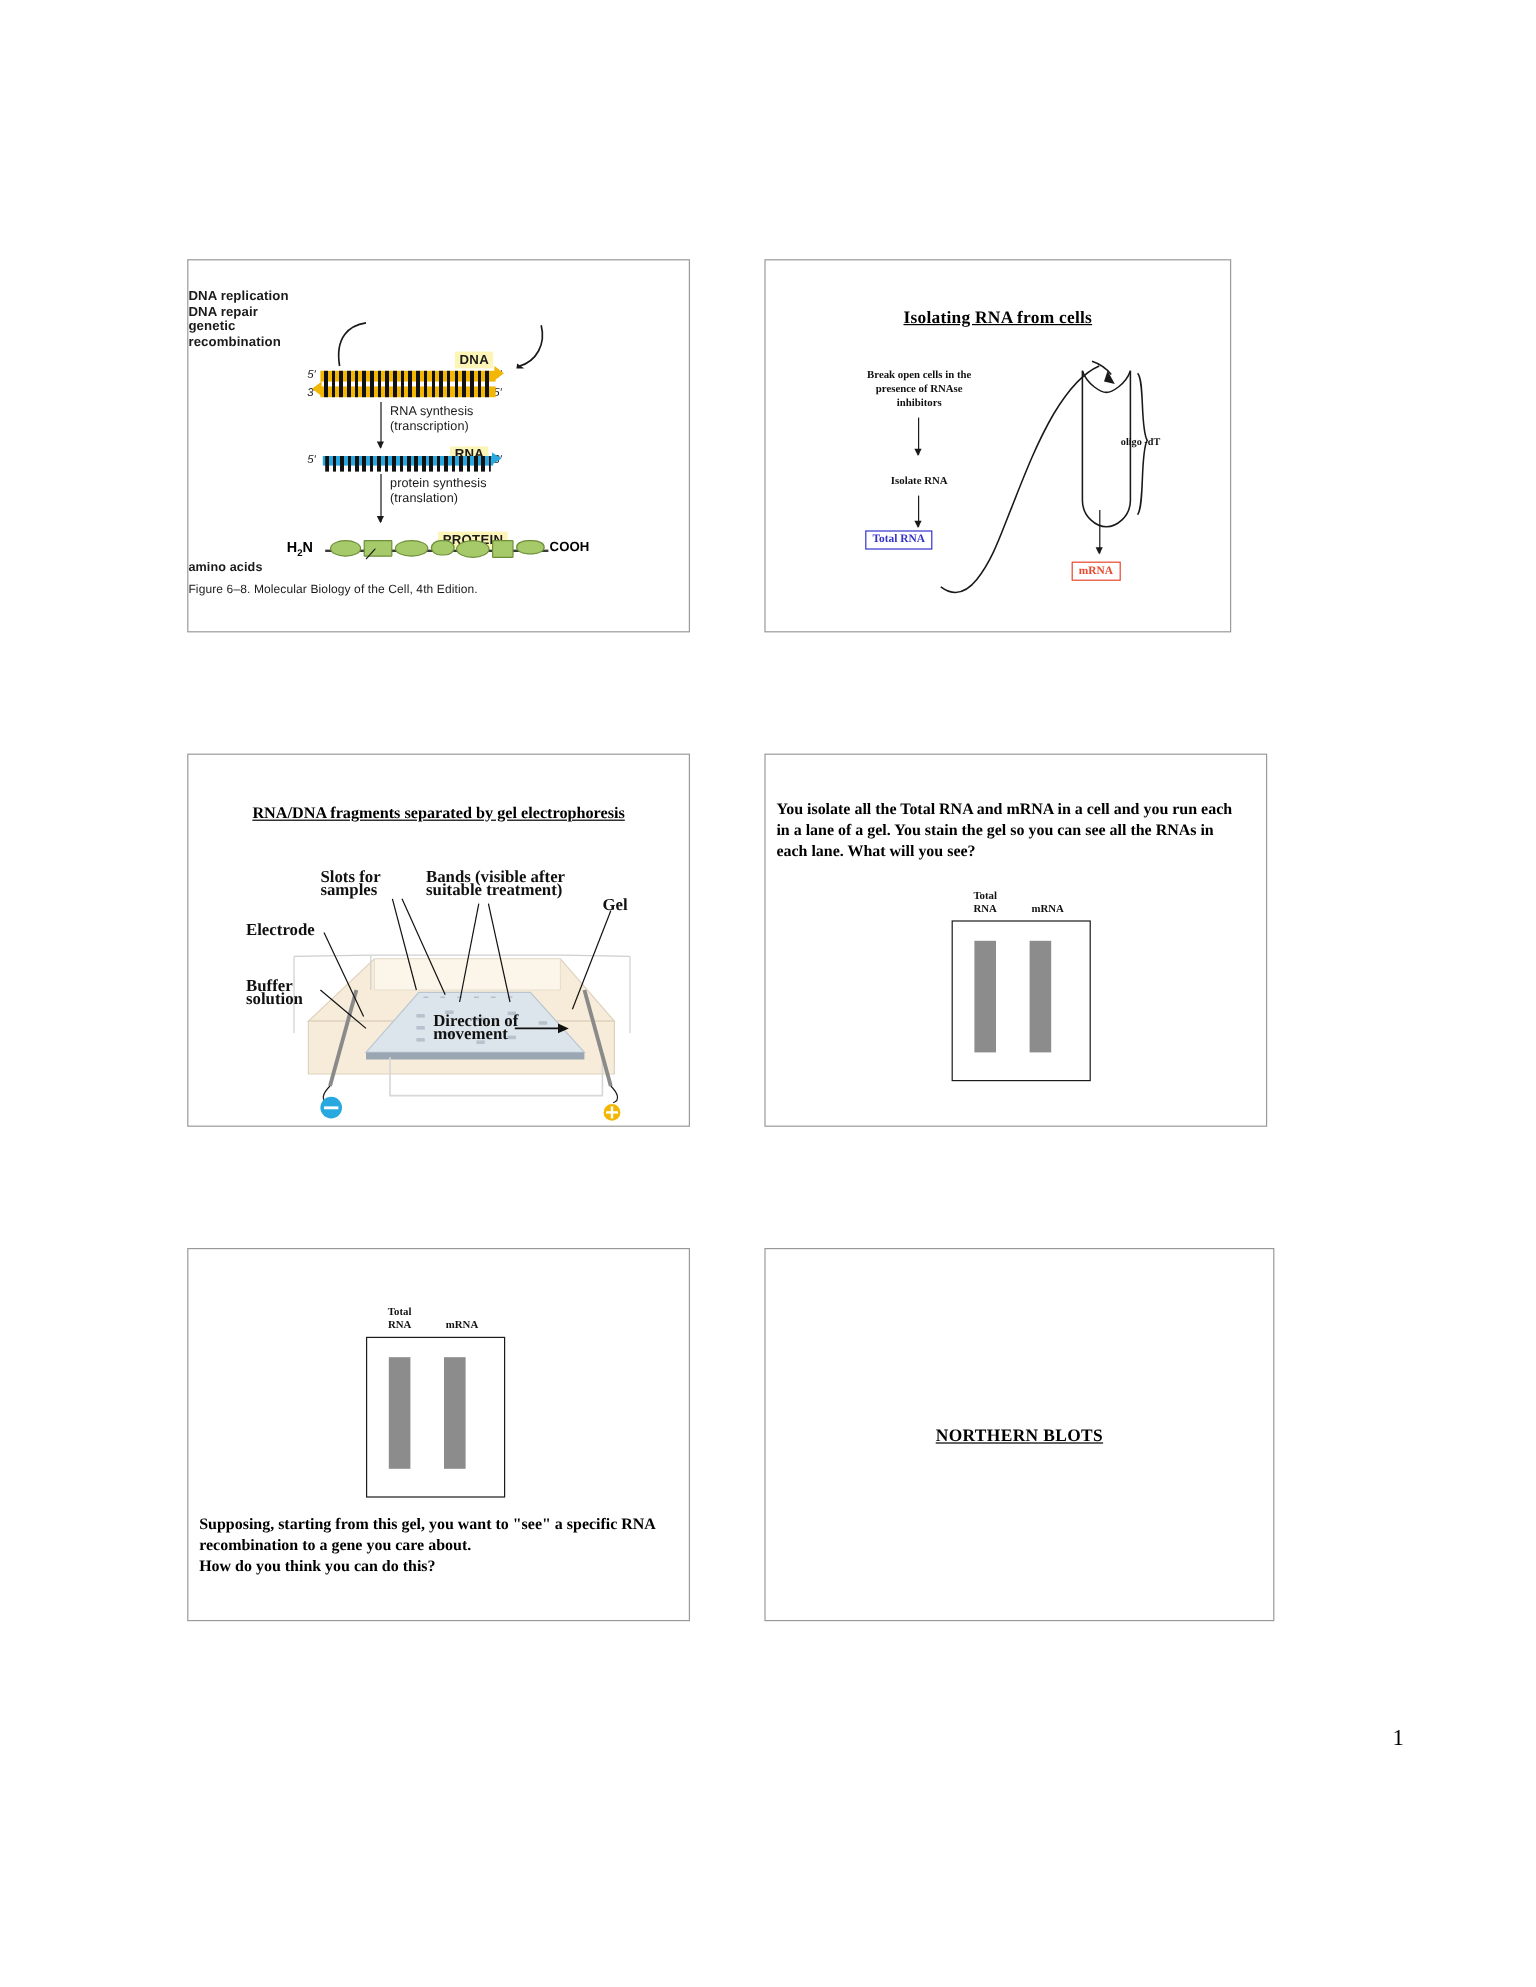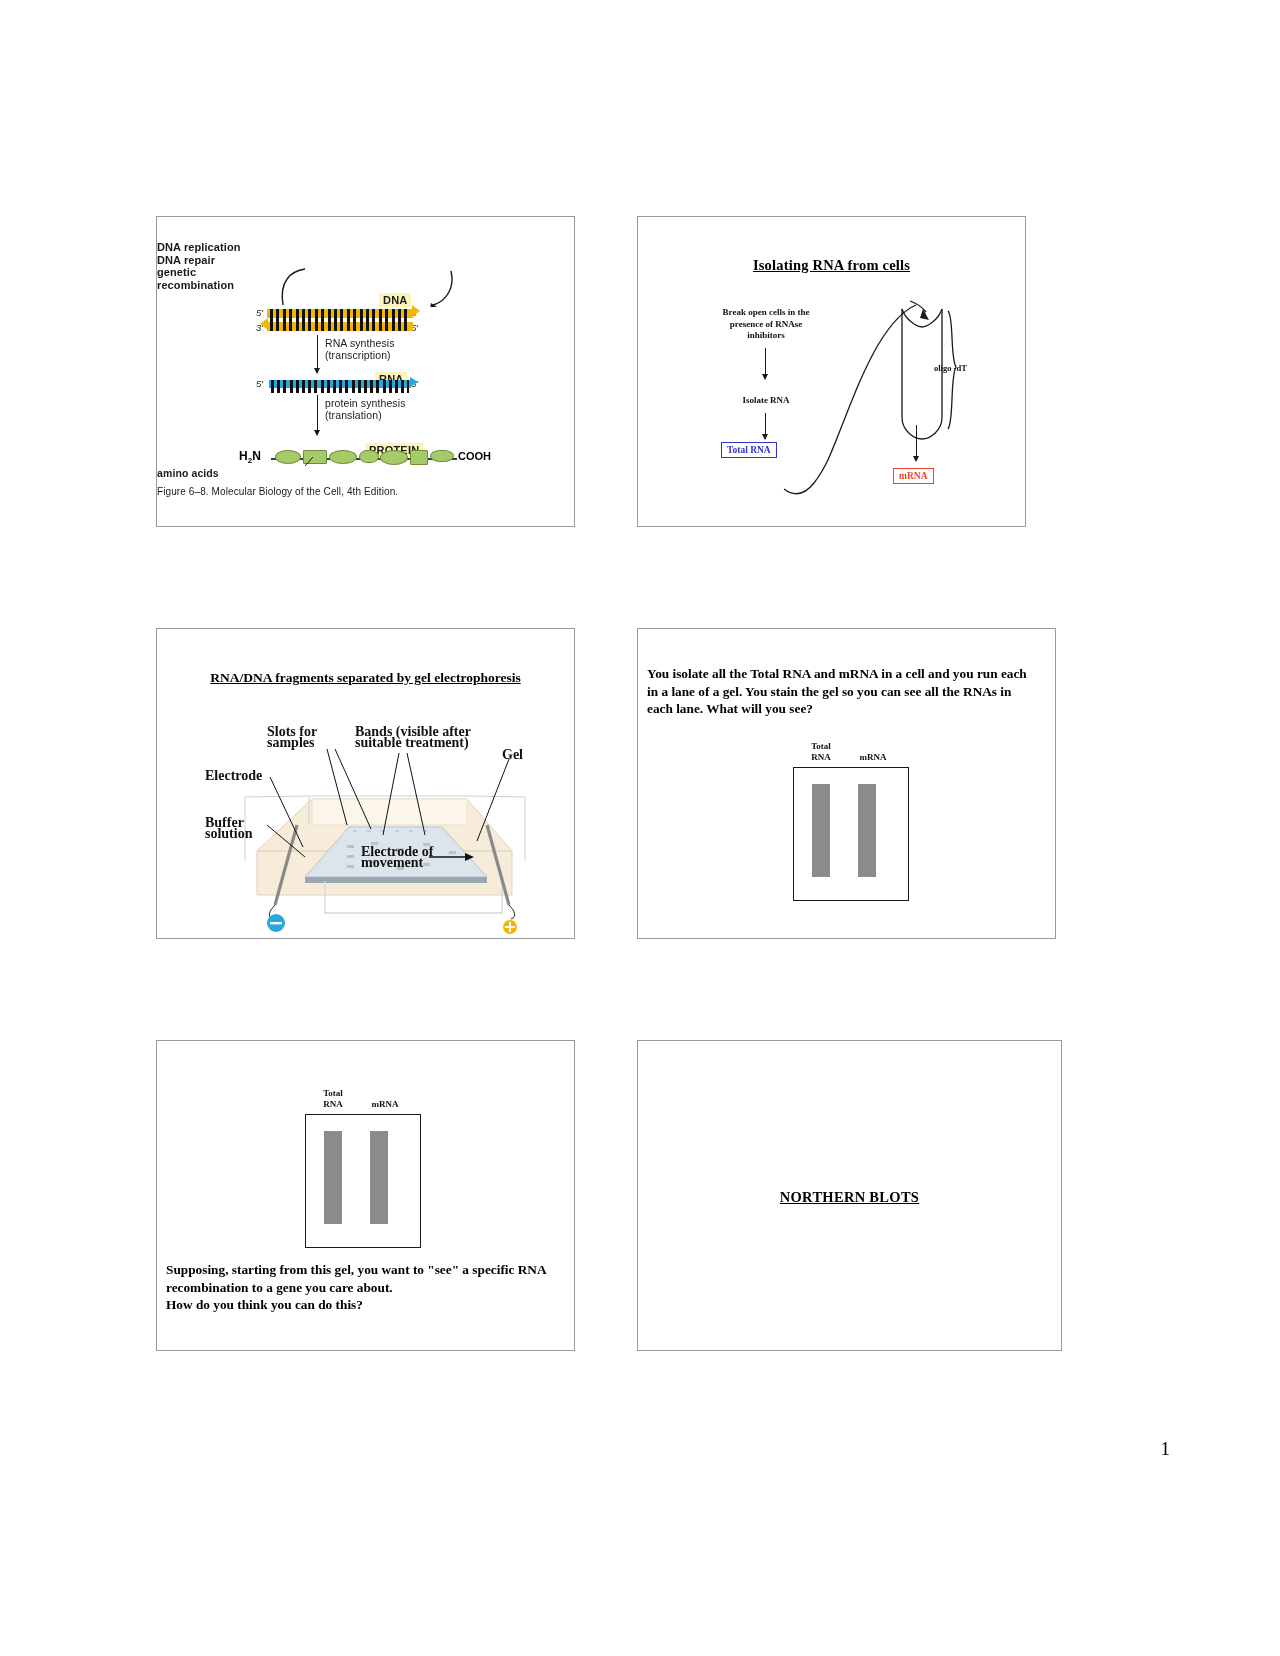--- a/index.html
+++ b/index.html
@@ -525,21 +525,21 @@
     </svg>
 
     <div class="s3-lbl" id="s3-slots">Slots for
 samples</div>
     <div class="s3-lbl" id="s3-bands">Bands (visible after
 suitable treatment)</div>
     <div class="s3-lbl" id="s3-gel">Gel</div>
     <div class="s3-lbl" id="s3-electrode">Electrode</div>
     <div class="s3-lbl" id="s3-buffer">Buffer
 solution</div>
-    <div class="s3-lbl" id="s3-dir">Electrode of
+    <div class="s3-lbl" id="s3-dir">Direction of
 movement</div>
   </div>
 
   <div class="slide" id="slide-4">
     <div class="q-text" id="s4-q">You isolate all the Total RNA and mRNA in a cell and you run each
 in a lane of a gel.  You stain the gel so you can see all the RNAs in
 each lane.  What will you see?</div>
 
     <div class="gel-hdr" id="s4-hdr-total">Total
 RNA</div>

